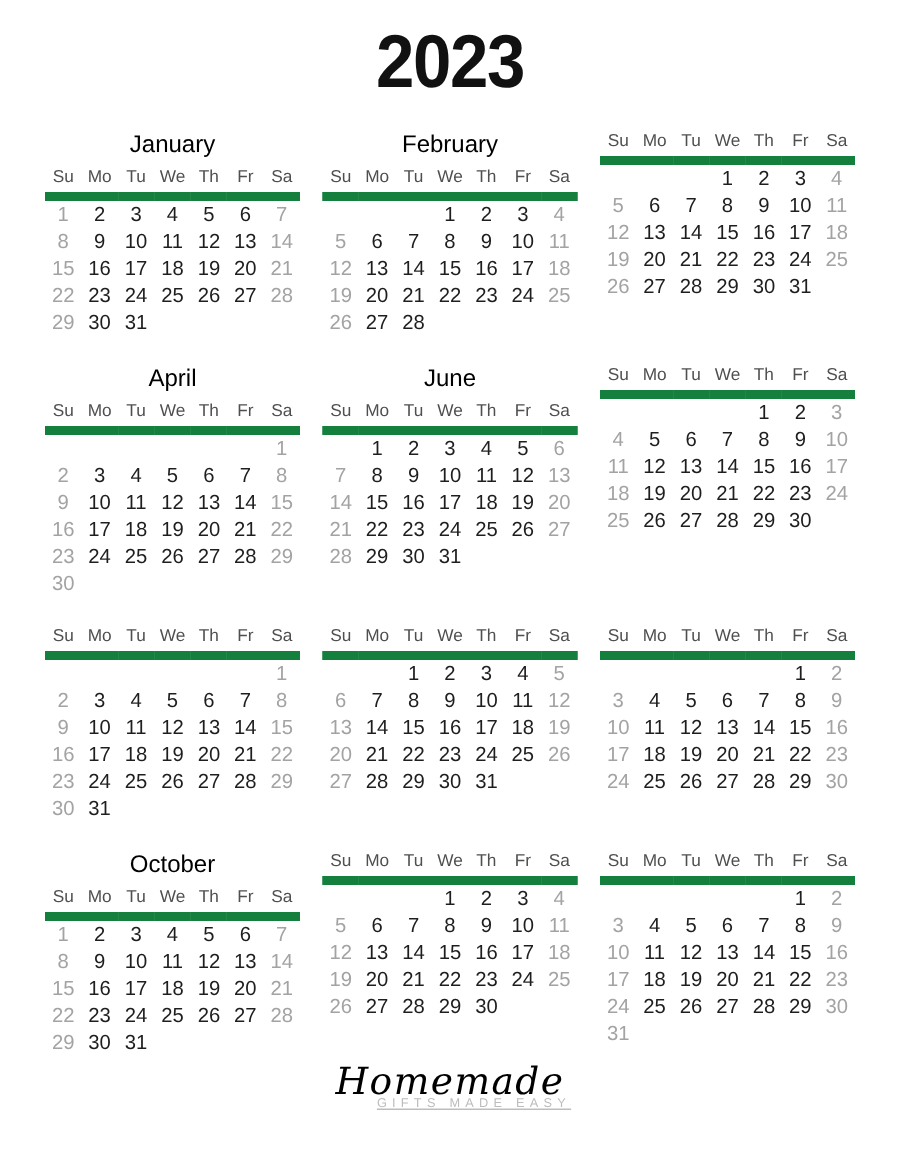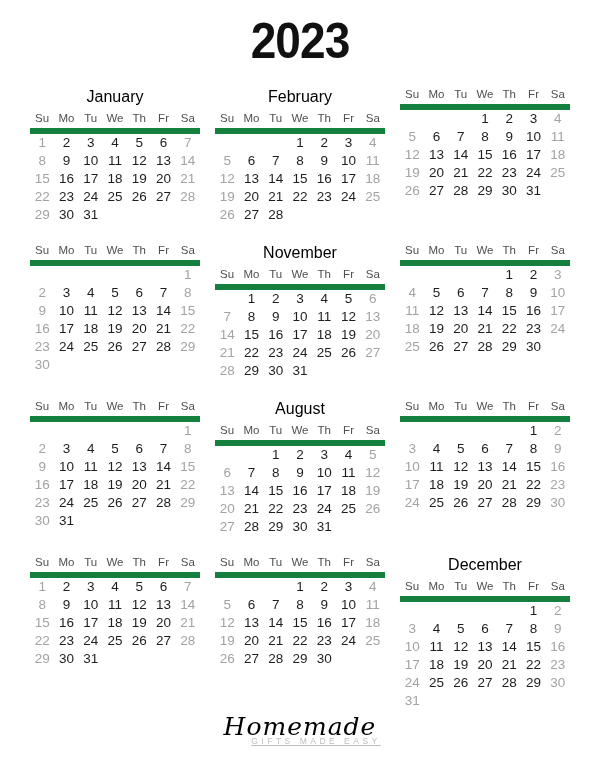--- a/index.html
+++ b/index.html
@@ -268,20 +268,21 @@
             <td>28</td>
             <td>29</td>
             <td>30</td>
             <td>31</td>
             <td class="weekend"></td>
           </tr>
         </tbody>
       </table>
     </section>
     <section class="month">
+      <h2 class="month-name">April</h2>
       <table class="month-table">
         <thead>
           <tr>
             <th>Su</th>
             <th>Mo</th>
             <th>Tu</th>
             <th>We</th>
             <th>Th</th>
             <th>Fr</th>
             <th>Sa</th>
@@ -339,21 +340,21 @@
             <td></td>
             <td></td>
             <td></td>
             <td></td>
             <td class="weekend"></td>
           </tr>
         </tbody>
       </table>
     </section>
     <section class="month">
-      <h2 class="month-name">November</h2>
+      <h2 class="month-name">June</h2>
       <table class="month-table">
         <thead>
           <tr>
             <th>Su</th>
             <th>Mo</th>
             <th>Tu</th>
             <th>We</th>
             <th>Th</th>
             <th>Fr</th>
             <th>Sa</th>
@@ -535,21 +536,20 @@
             <td></td>
             <td></td>
             <td></td>
             <td></td>
             <td class="weekend"></td>
           </tr>
         </tbody>
       </table>
     </section>
     <section class="month">
-      <h2 class="month-name">August</h2>
       <table class="month-table">
         <thead>
           <tr>
             <th>Su</th>
             <th>Mo</th>
             <th>Tu</th>
             <th>We</th>
             <th>Th</th>
             <th>Fr</th>
             <th>Sa</th>
@@ -660,20 +660,21 @@
             <td>26</td>
             <td>27</td>
             <td>28</td>
             <td>29</td>
             <td class="weekend">30</td>
           </tr>
         </tbody>
       </table>
     </section>
     <section class="month">
+      <h2 class="month-name">October</h2>
       <table class="month-table">
         <thead>
           <tr>
             <th>Su</th>
             <th>Mo</th>
             <th>Tu</th>
             <th>We</th>
             <th>Th</th>
             <th>Fr</th>
             <th>Sa</th>
@@ -784,21 +785,20 @@
             <td>28</td>
             <td>29</td>
             <td>30</td>
             <td></td>
             <td class="weekend"></td>
           </tr>
         </tbody>
       </table>
     </section>
     <section class="month">
-      <h2 class="month-name">December</h2>
       <table class="month-table">
         <thead>
           <tr>
             <th>Su</th>
             <th>Mo</th>
             <th>Tu</th>
             <th>We</th>
             <th>Th</th>
             <th>Fr</th>
             <th>Sa</th>

